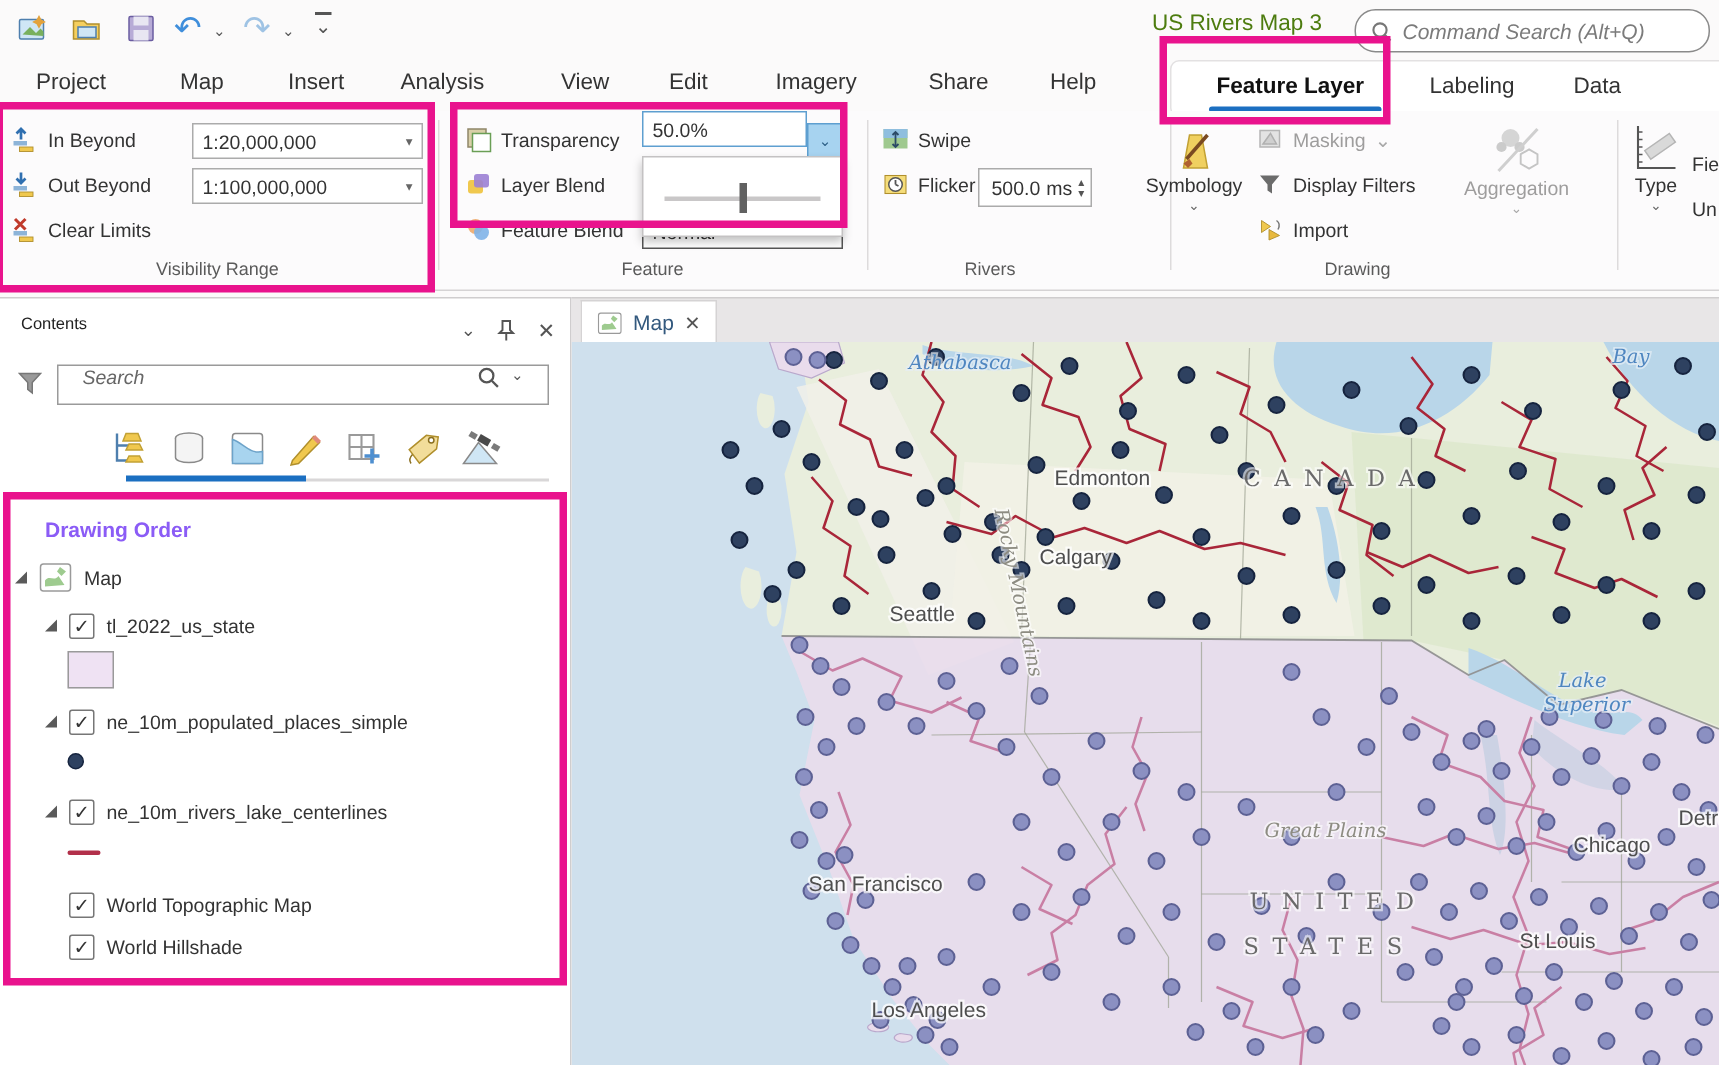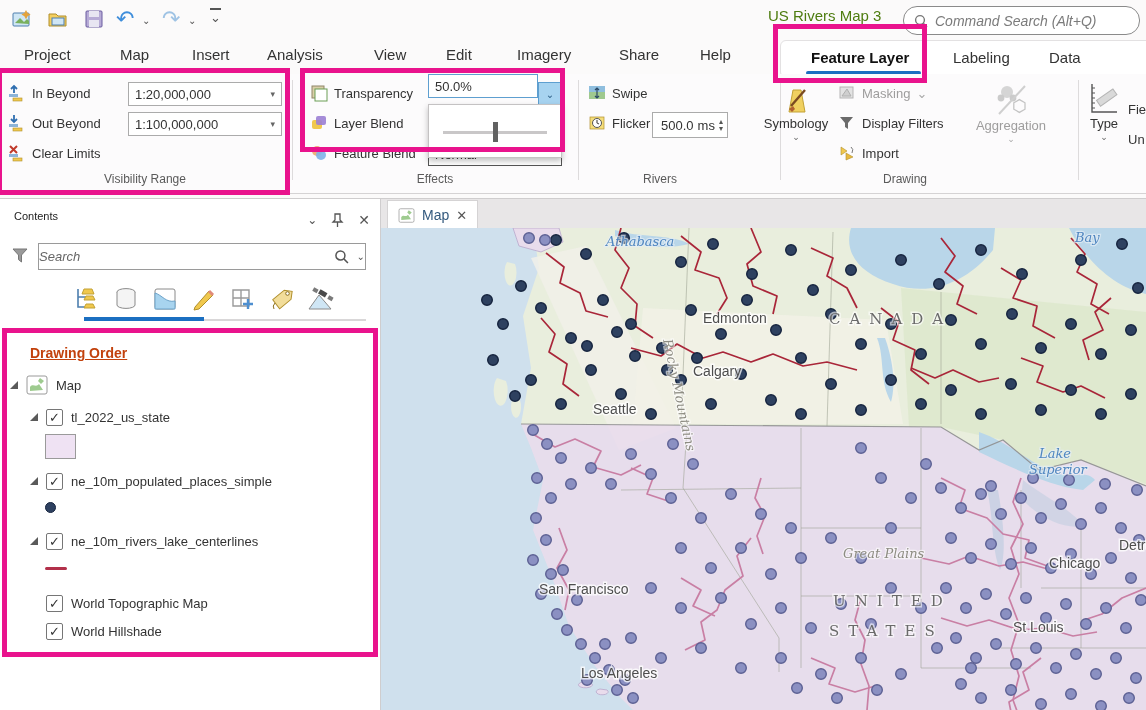--- a/index.html
+++ b/index.html
@@ -41,29 +41,29 @@
   .dd-btn { width:24px; height:24px; background:#a7d3f0; border:1px solid #5e9fd0; display:flex; align-items:center; justify-content:center; color:#2d5f86; font-size:10px; }
 
   
   .hl { position:absolute; border:5px solid #e9138d; z-index:60; pointer-events:none; }
 
   
   .contents { position:absolute; left:0; top:198px; width:381px; height:512px; background:#fff; border-right:1px solid #cfcdce; border-top:1px solid #cfcdce; }
   .contents h1 { font-size:11px; font-weight:normal; color:#222; position:absolute; left:14px; top:11px; }
   .pane-ics { position:absolute; right:10px; top:13px; display:flex; gap:14px; align-items:center; color:#555; }
   .search-row { position:absolute; left:0; top:44px; width:381px; height:30px; }
-  .sbox { position:absolute; left:38px; top:0; width:328px; height:27px; border:1px solid #9a9a9a; background:#fff; display:flex; align-items:center; padding:0 0; }
+  .sbox { position:absolute; left:38px; top:0; width:328px; height:27px; border:1px solid #9a9a9a; background:#fff; display:flex; align-items:flex-start; padding:0 16px; }
   .sbox span.ph { font-style:italic; color:#666; font-size:13px; flex:1; }
   .ctabs { position:absolute; left:0; top:82px; width:381px; height:36px; display:flex; gap:9px; padding-left:72px; align-items:center; }
   .ctab { width:30px; height:28px; display:flex; align-items:center; justify-content:center; }
   .ctab-ind { position:absolute; left:84px; top:118px; width:120px; height:4px; background:#1b6fc1; }
   .ctab-line { position:absolute; left:204px; top:120px; width:162px; height:2px; background:#d9d7d8; }
 
   .tree { position:absolute; left:0; top:134px; width:381px; }
-  .tree-h { font-size:14px; font-weight:bold; color:#c2410c; margin:12px 0 10px 30px;text-decoration:underline; }
+  .tree-h { font-size:14px; font-weight:bold; color:#8b5cf6; margin:12px 0 10px 30px; }
   .trow { position:relative; height:28px; display:flex; align-items:center; font-size:13px; color:#333; }
   .texp { width:0; height:0; border-style:solid; border-width:0 0 8px 8px; border-color:transparent transparent #5a5a5a transparent; margin-right:8px; }
   .cb { width:17px; height:17px; border:1px solid #767676; border-radius:2px; background:#fff; display:flex; align-items:center; justify-content:center; font-size:13px; color:#333; margin-right:8px; flex:0 0 17px; }
   .sel { background:#cde3f6; border:1px solid #84b6e0; }
   .swatch-poly { width:31px; height:25px; background:#efe2f3; border:1px solid #9a9a9a; margin-left:45px; }
   .swatch-pt { width:11px; height:11px; border-radius:50%; background:#2e4160; border:1px solid #16243f; margin-left:45px; }
   .swatch-ln { width:22px; height:3px; background:#b2304a; border-radius:2px; margin-left:45px; }
 
   
   .viewtabs { position:absolute; left:381px; top:198px; width:765px; height:30px; background:#e8e6e7; border-top:1px solid #cfcdce; }
@@ -193,21 +193,21 @@
     <div class="rrow" style="left:310px;top:70px">
       <svg class="ric" viewBox="0 0 18 18">
           <circle cx="7" cy="7" r="5" fill="#f0b27a"></circle>
           <circle cx="11" cy="11" r="5" fill="#7fb3e8" opacity=".9"></circle>
         </svg>
       <span>Feature Blend</span>
     </div>
     <div class="combo" style="position:absolute;left:428px;top:68px;width:134px;border-color:#555">
       <span>Normal</span>
     </div>
-    <div class="grp-label" style="left:350px;width:170px">Effects</div>
+    <div class="grp-label" style="left:350px;width:170px">Feature</div>
 
     <div class="rrow" style="left:588px;top:10px">
       <svg class="ric" viewBox="0 0 18 18">
           <rect x="1" y="2" width="16" height="13" fill="#9fc98f"></rect>
           <rect x="1" y="2" width="16" height="6" fill="#8fbede"></rect>
           <path d="M9 4 l0 10 M7 6 l2,-2 2,2 M7 12 l2,2 2,-2" stroke="#2c4a66" stroke-width="1.2" fill="none"></path>
         </svg>
       <span>Swipe</span>
     </div>
     <div class="rrow" style="left:588px;top:40px">

